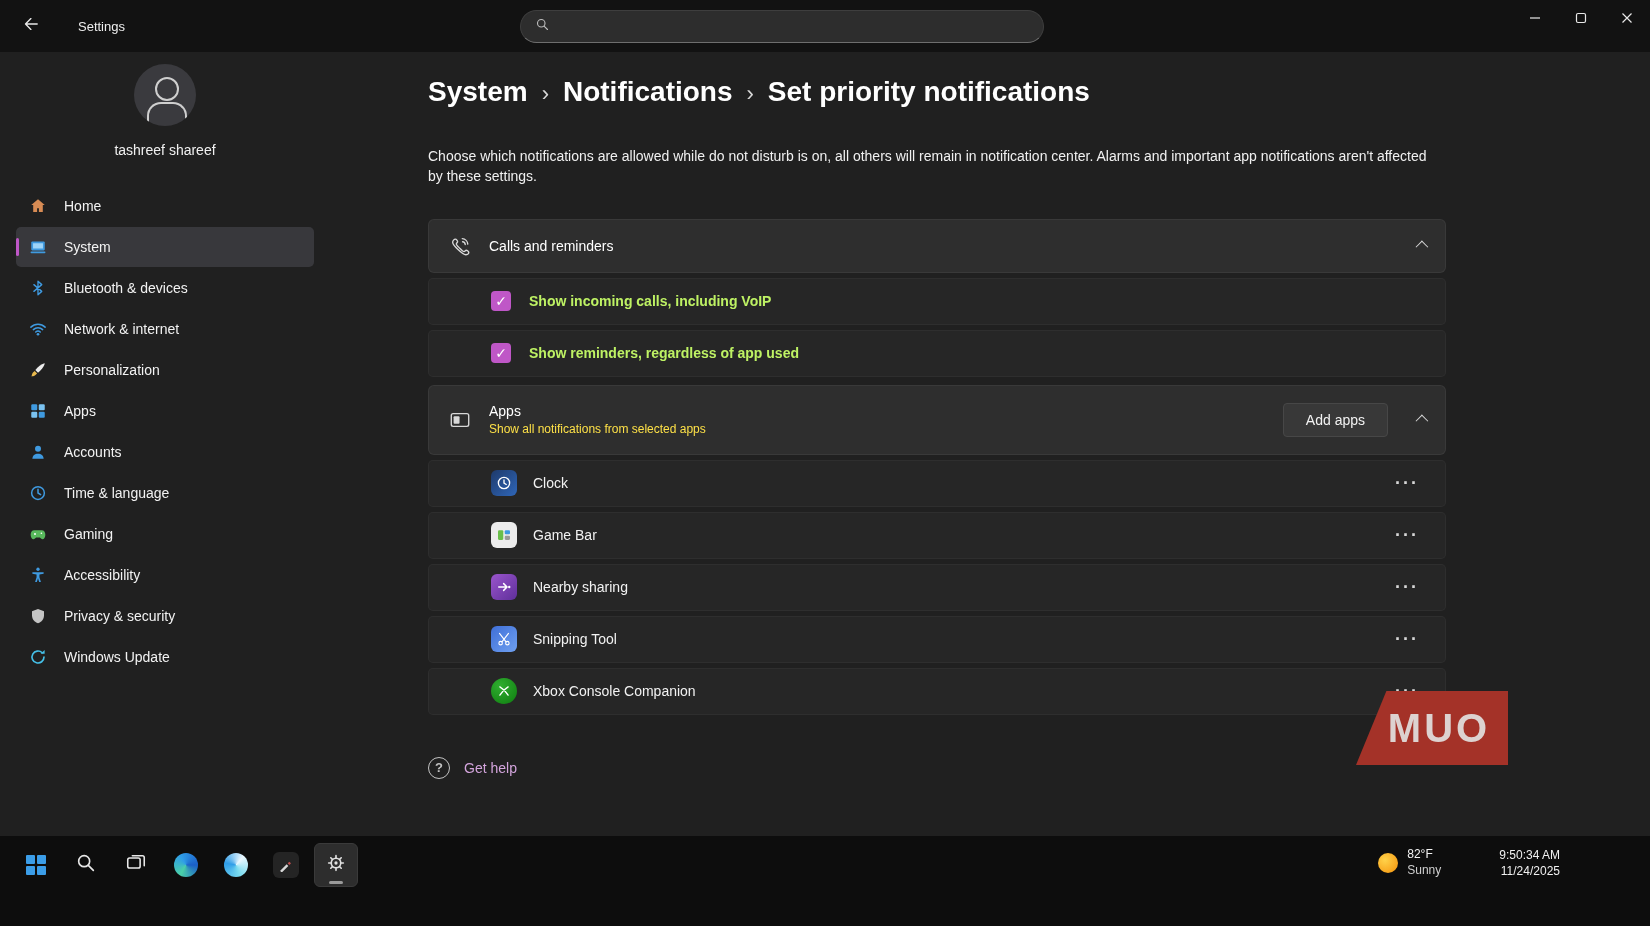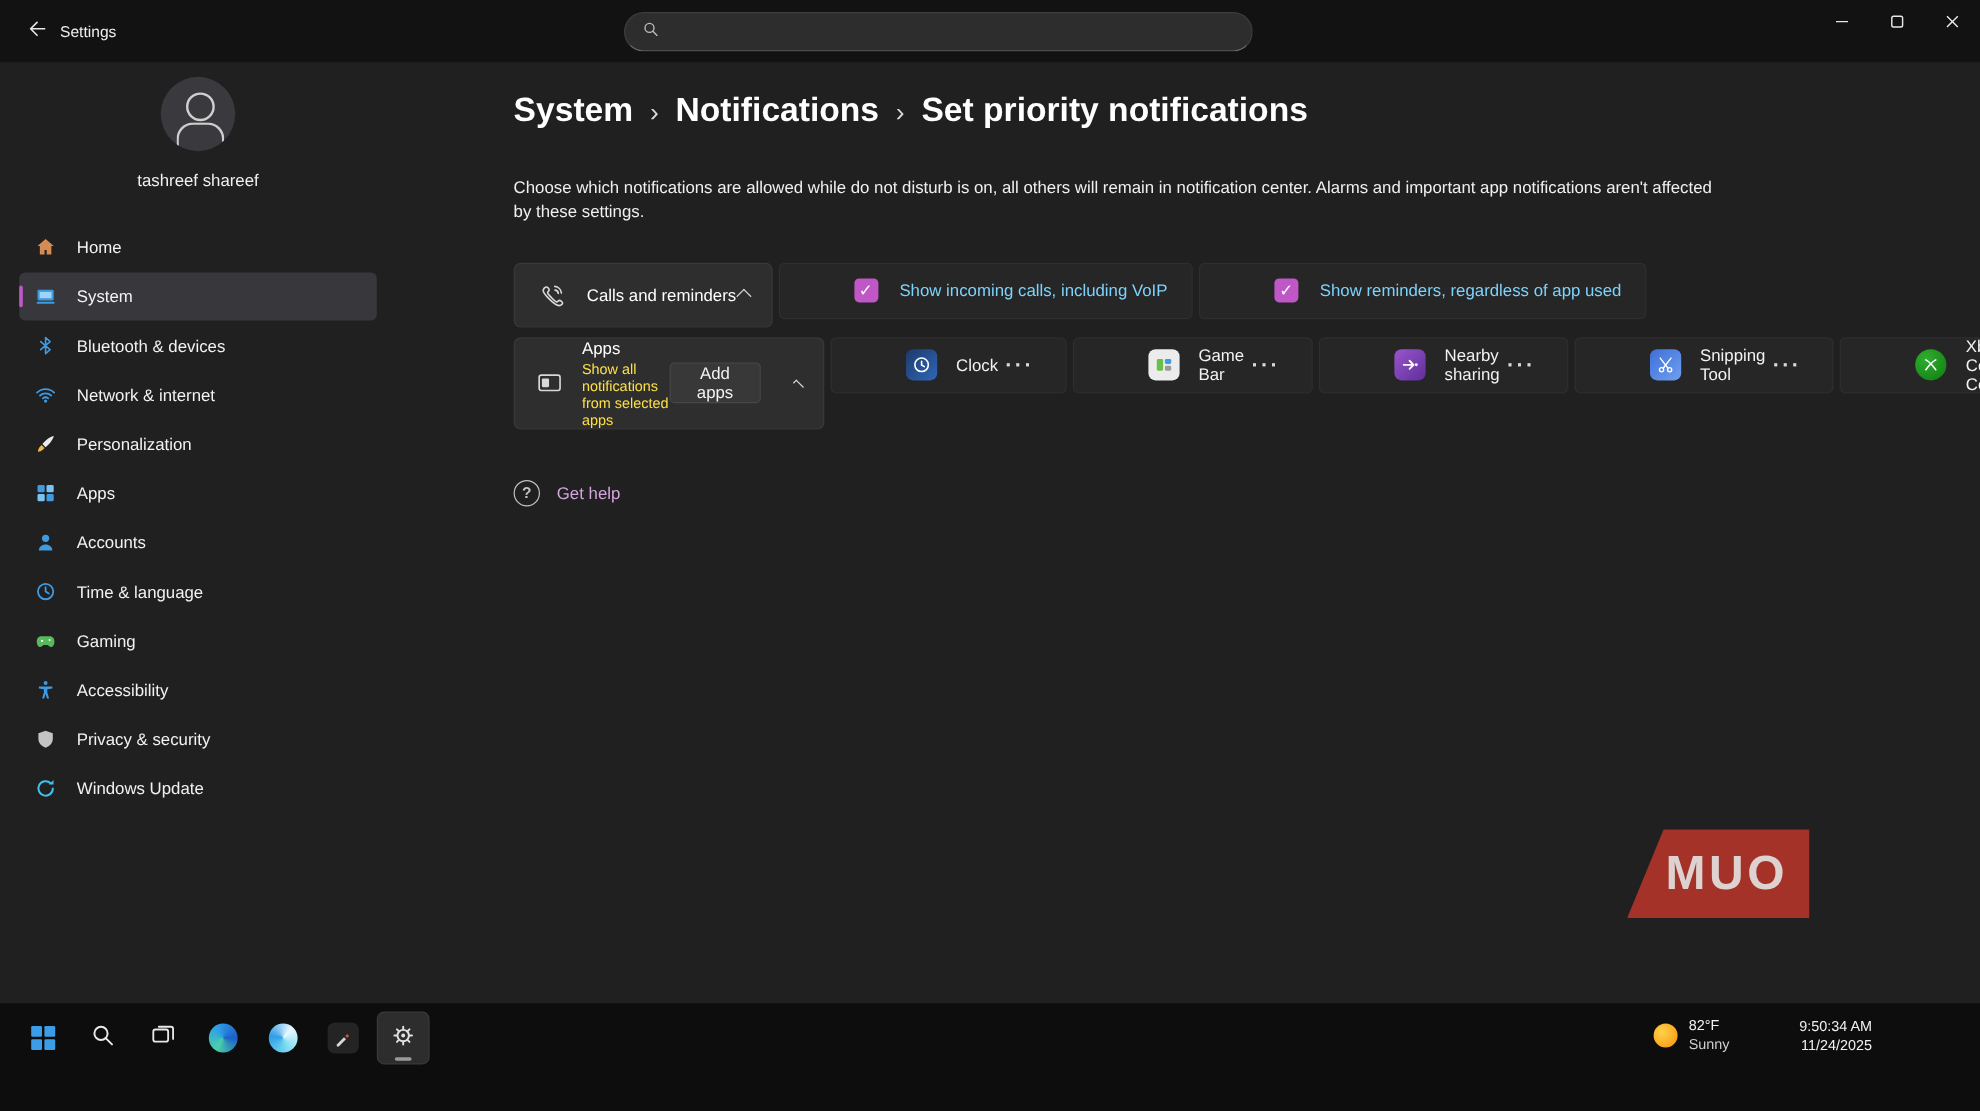--- a/index.html
+++ b/index.html
@@ -2,21 +2,21 @@
 <html><head>
 <meta charset="utf-8">
 <style>
   * { margin:0; padding:0; box-sizing:border-box; }
   html,body { width:1650px; height:926px; background:#000; }
   body { font-family:"Liberation Sans","DejaVu Sans",sans-serif; color:#f2f2f2; overflow:hidden; }
   #screen { position:relative; width:1650px; height:926px; background:#202020; overflow:hidden; }
 
   
   .titlebar { position:absolute; top:0; left:0; right:0; height:52px; background:#121212; }
-  .tb-left { position:absolute; left:14px; top:0; height:52px; display:flex; align-items:center; gap:4px; }
+  .tb-left { position:absolute; left:14px; top:0; height:52px; display:flex; align-items:center; gap:32px; }
   .back-btn { width:32px; height:32px; display:flex; align-items:center; justify-content:center; border-radius:4px; cursor:pointer; }
   .app-title { font-size:13px; color:#eee; }
   .search-box { position:absolute; left:520px; top:10px; width:524px; height:33px; background:#2d2d2d; border:1px solid #3e3e3e; border-bottom-color:#6e6e6e; border-radius:17px; display:flex; align-items:center; padding:0 14px; gap:10px; }
   .search-box input { flex:1; background:transparent; border:none; outline:none; color:#f0f0f0; font-size:13px; font-family:inherit; }
   .search-box input::placeholder { color:#9a9a9a; }
   .win-controls { position:absolute; right:0; top:0; display:flex; }
   .win-btn { width:46px; height:36px; display:flex; align-items:center; justify-content:center; cursor:pointer; }
 
   
   .sidebar { position:absolute; top:52px; left:0; width:330px; bottom:90px; background:#202020; padding-top:6px; }
@@ -34,35 +34,35 @@
 
   
   .main { position:absolute; top:52px; left:330px; right:0; bottom:90px; padding:24px 0 0 98px; background:#202020; }
   .breadcrumb { display:flex; align-items:center; gap:14px; font-size:28px; font-weight:600; color:#ffffff; }
   .crumb { cursor:pointer; }
   .crumb.current { cursor:default; }
   .crumb-sep { font-size:22px; font-weight:400; color:#d8d8d8; padding-top:3px; }
   .page-desc { width:1002px; margin-top:38px; font-size:14px; line-height:1.45; color:#f0f0f0; }
 
   .groups { width:1018px; margin-top:32px; display:flex; flex-direction:column; gap:8px; }
-  .group { display:flex; flex-direction:row; gap:5px; }
+  .group { display:flex; flex-direction:column; gap:5px; }
   .expander { display:flex; align-items:center; min-height:54px; padding:0 20px 0 18px; background:#2e2e2e; border:1px solid rgba(255,255,255,0.055); border-radius:6px; cursor:pointer; }
   .expander.tall { min-height:70px; }
   .exp-icon { width:26px; height:26px; display:flex; align-items:center; justify-content:center; margin-right:16px; }
   .exp-icon svg { width:22px; height:22px; }
   .exp-title { font-size:14px; color:#fff; }
   .exp-sub { font-size:12px; color:#fde047; margin-top:3px; }
   .spacer { flex:1; }
   .chev-up { width:9px; height:9px; border-top:1.6px solid #d8d8d8; border-right:1.6px solid #d8d8d8; transform:rotate(-45deg) translateY(2px); }
   .add-btn { height:34px; padding:0 22px; margin-right:28px; background:#383838; border:1px solid #474747; border-radius:4px; color:#f2f2f2; font-size:14px; font-family:inherit; cursor:pointer; }
 
   .row { display:flex; align-items:center; height:47px; padding:0 20px 0 62px; background:#262626; border:1px solid rgba(255,255,255,0.04); border-radius:5px; }
   .checkbox { width:20px; height:20px; border-radius:4px; background:#bf57c7; display:flex; align-items:center; justify-content:center; margin-right:18px; cursor:pointer; flex:0 0 20px; }
   .checkbox::after { content:"✓"; color:#fff; font-size:14px; font-weight:700; line-height:1; }
-  .row-label { font-size:14px; color:#7dd3fc; }
+  .row-label { font-size:14px; color:#bef264;font-weight:bold; }
 
   .tile { width:26px; height:26px; border-radius:6px; display:flex; align-items:center; justify-content:center; margin-right:16px; flex:0 0 26px; }
   .tile svg { width:18px; height:18px; }
   .tile-clock { background:linear-gradient(135deg,#1e3a6a,#2f66b8); }
   .tile-gamebar { background:#ececec; }
   .tile-nearby { background:linear-gradient(135deg,#9a55cc,#5f2f9a); }
   .tile-snip { background:linear-gradient(135deg,#3f6fd8,#6fa0f0); }
   .tile-xbox { background:radial-gradient(circle at 35% 30%,#2fae2f,#0f7c10); border-radius:50%; }
   .app-name { font-size:14px; color:#f2f2f2; }
   .more-btn { margin-left:auto; font-size:18px; font-weight:700; letter-spacing:2px; color:#d8d8d8; cursor:pointer; padding:2px 6px; border-radius:4px; }

